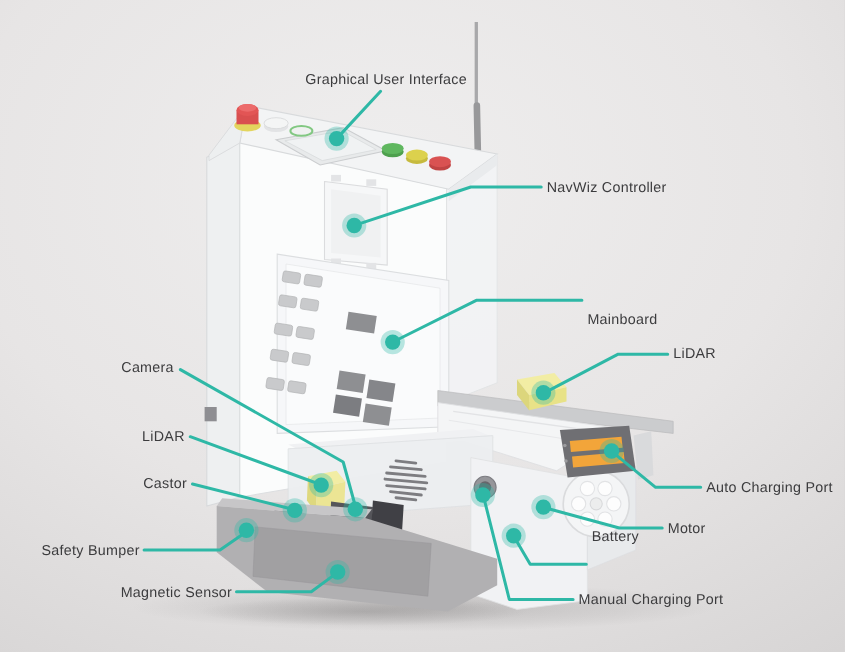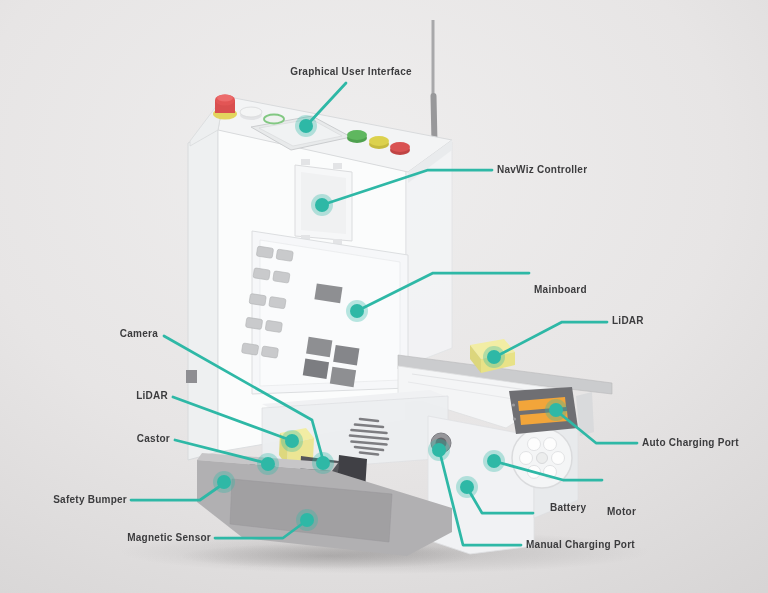--- a/index.html
+++ b/index.html
@@ -3,21 +3,21 @@
 <meta charset="utf-8">
 <style>
   html,body{margin:0;padding:0;background:#d9d7d7;}
   .stage{
     position:relative;width:768px;height:593px;overflow:hidden;
     font-family:"Liberation Sans",sans-serif;
   }
   .stage svg{position:absolute;left:0;top:0;}
   .lbl{
     position:absolute;transform:translateY(-50%);
-    font-weight:700;font-size:10px;letter-spacing:.25px;
+    font-weight:400;font-size:13px;letter-spacing:.25px;
     color:#3c3c3e;white-space:nowrap;line-height:1;
   }
   .lbl.center{transform:translate(-50%,-50%);}
 </style>
 </head>
 <body>
 
 <div class="stage">
 
   <svg width="768" height="593" viewBox="0 0 768 593">
@@ -258,22 +258,22 @@
           <circle cx="307" cy="520" r="7"></circle>
         </g>
     </g>
   </svg>
 
   <div class="lbl center" style="left:351px;top:72px;">Graphical User Interface</div>
   <div class="lbl" style="left:497px;top:170px;">NavWiz Controller</div>
   <div class="lbl" style="left:534px;top:273px;margin-top:17px;">Mainboard</div>
   <div class="lbl" style="left:612px;top:321px;">LiDAR</div>
   <div class="lbl" style="left:642px;top:443px;">Auto Charging Port</div>
-  <div class="lbl" style="left:607px;top:480px;margin-top:32px;">Motor</div>
-  <div class="lbl" style="left:538px;top:508px;margin-left:12px;">Battery</div>
+  <div class="lbl" style="left:607px;top:480px;">Motor</div>
+  <div class="lbl" style="left:538px;top:487px;">Battery</div>
   <div class="lbl" style="left:526px;top:545px;">Manual Charging Port</div>
   <div class="lbl" style="right:610px;top:334px;">Camera</div>
   <div class="lbl" style="right:600px;top:396px;">LiDAR</div>
   <div class="lbl" style="right:598px;top:439px;text-align:right;">Castor</div>
   <div class="lbl" style="right:641px;top:500px;margin-left:21px;">Safety Bumper</div>
   <div class="lbl" style="right:557px;top:538px;">Magnetic Sensor</div>
 
 </div>
 
 </body></html>

